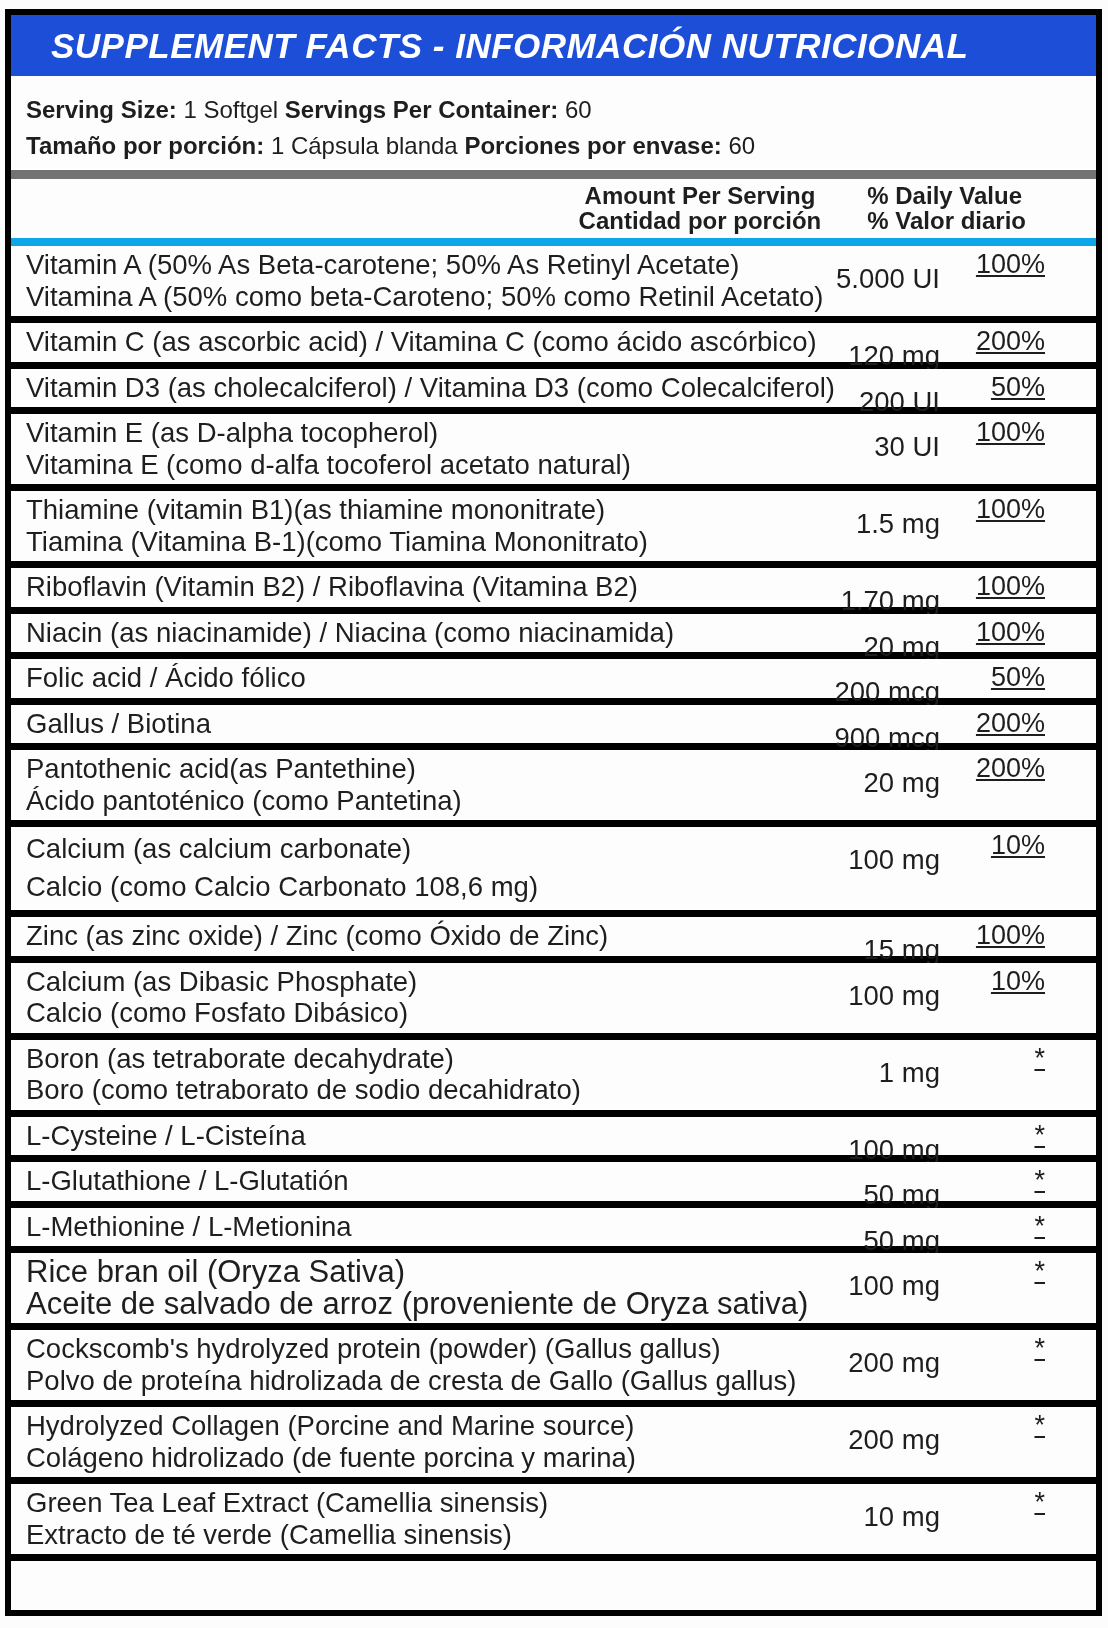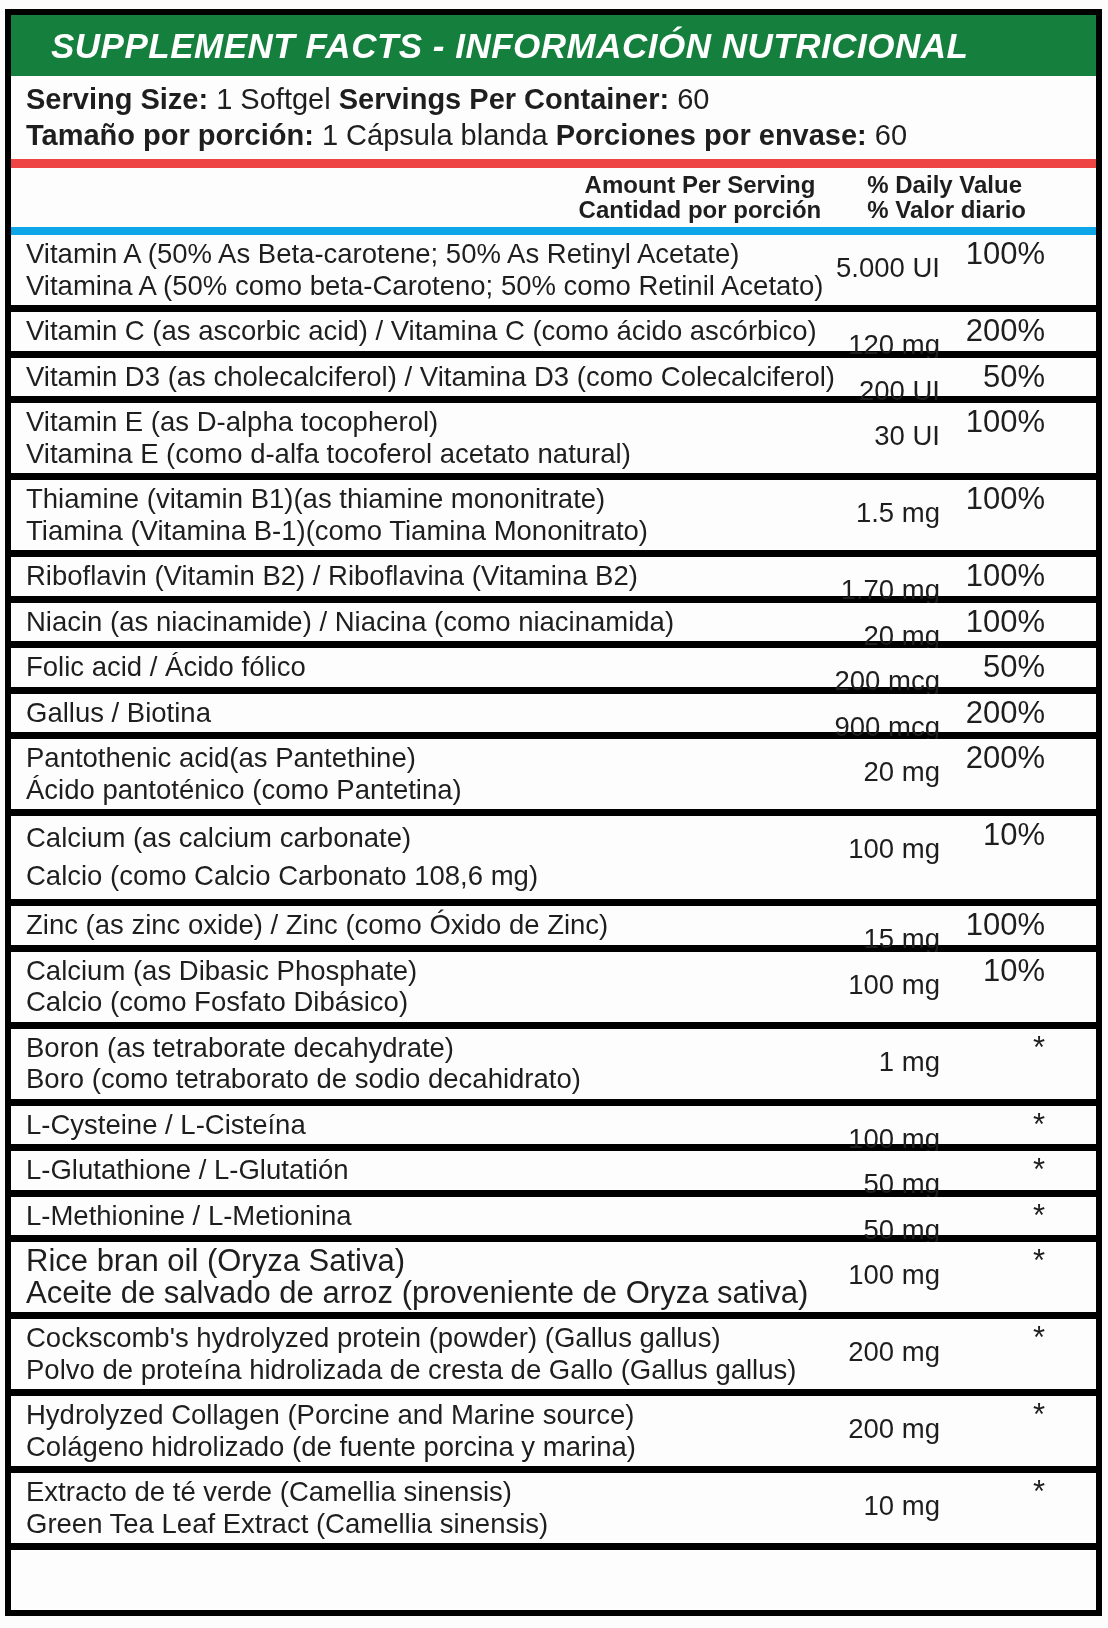--- a/index.html
+++ b/index.html
@@ -15,34 +15,34 @@
     position: absolute;
     left: 5px; top: 9px;
     width: 1097px; height: 1607px;
     border: 6px solid #000;
     background: #fdfdfd;
     overflow: hidden;
     display: flex;
     flex-direction: column;
   }
   .titlebar {
-    background: #15803d;
+    background: #1d4ed8;
     color: #fff;
     font-style: italic;
     font-weight: 700;
     font-size: 35px;
     letter-spacing: 0.5px;
     padding: 11px 10px 10px 40px;
     flex: 0 0 auto;
   }
   .serving {
-    padding: 5px 14px 6px 15px;
-    font-size: 29px;
+    padding: 16px 14px 6px 15px;
+    font-size: 24px;
     line-height: 36px;
-    border-bottom: 9px solid #ef4444;
+    border-bottom: 9px solid #737373;
     flex: 0 0 auto;
   }
   .serving .lbl { font-weight: 700; }
   .serving .val { font-weight: 400; }
   .colheaders {
     display: flex;
     justify-content: flex-end;
     align-items: flex-end;
     font-weight: 700;
     font-size: 24px;
@@ -60,21 +60,21 @@
     padding: 3px 0 4px;
     background: #fdfdfd;
   }
   .row .name { font-size: 27.5px; line-height: 31.5px; padding-left: 15px; padding-right: 8px; }
   .row .amount {
     position: absolute; top: 3px; right: 156px;
     font-size: 27.5px; line-height: 31.5px; white-space: nowrap; margin-top: 14px;
   }
   .row .dv {
     position: absolute; top: 3px; right: 51px;
-    font-size: 31px; line-height: 31.5px; white-space: nowrap;
+    font-size: 27px; line-height: 31.5px; white-space: nowrap; text-decoration: underline;
   }
   
   .row:nth-child(18) .name { font-size: 31px; }
   
   .row:nth-child(11) .name div { line-height: 38px; }
 </style>
 </head>
 <body>
 
 <div class="label">
@@ -274,21 +274,21 @@
     <div class="name">
           <div>Hydrolyzed Collagen (Porcine and Marine source)</div>
           <div>Colágeno hidrolizado (de fuente porcina y marina)</div>
         </div>
     <span class="amount">200 mg</span>
     <span class="dv">*</span>
   </div>
 
   <div class="row">
     <div class="name">
+          <div>Green Tea Leaf Extract (Camellia sinensis)</div>
           <div>Extracto de té verde (Camellia sinensis)</div>
-          <div>Green Tea Leaf Extract (Camellia sinensis)</div>
         </div>
     <span class="amount">10 mg</span>
     <span class="dv">*</span>
   </div>
 </div>
 
 </div>
 
 </body></html>

